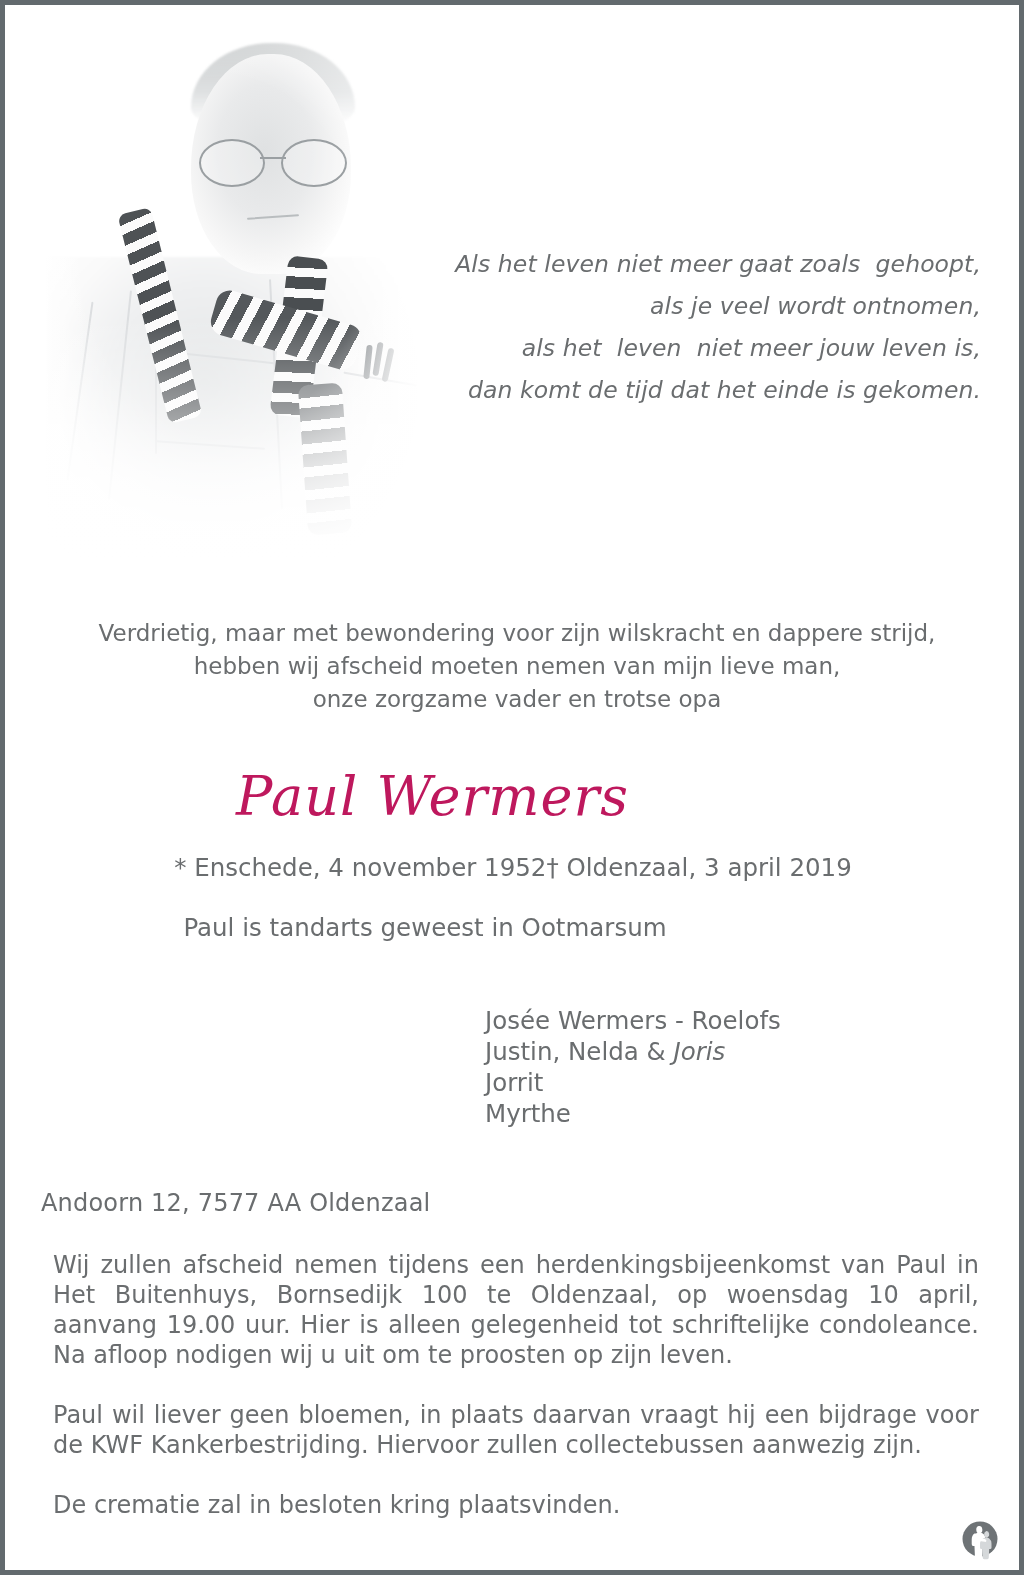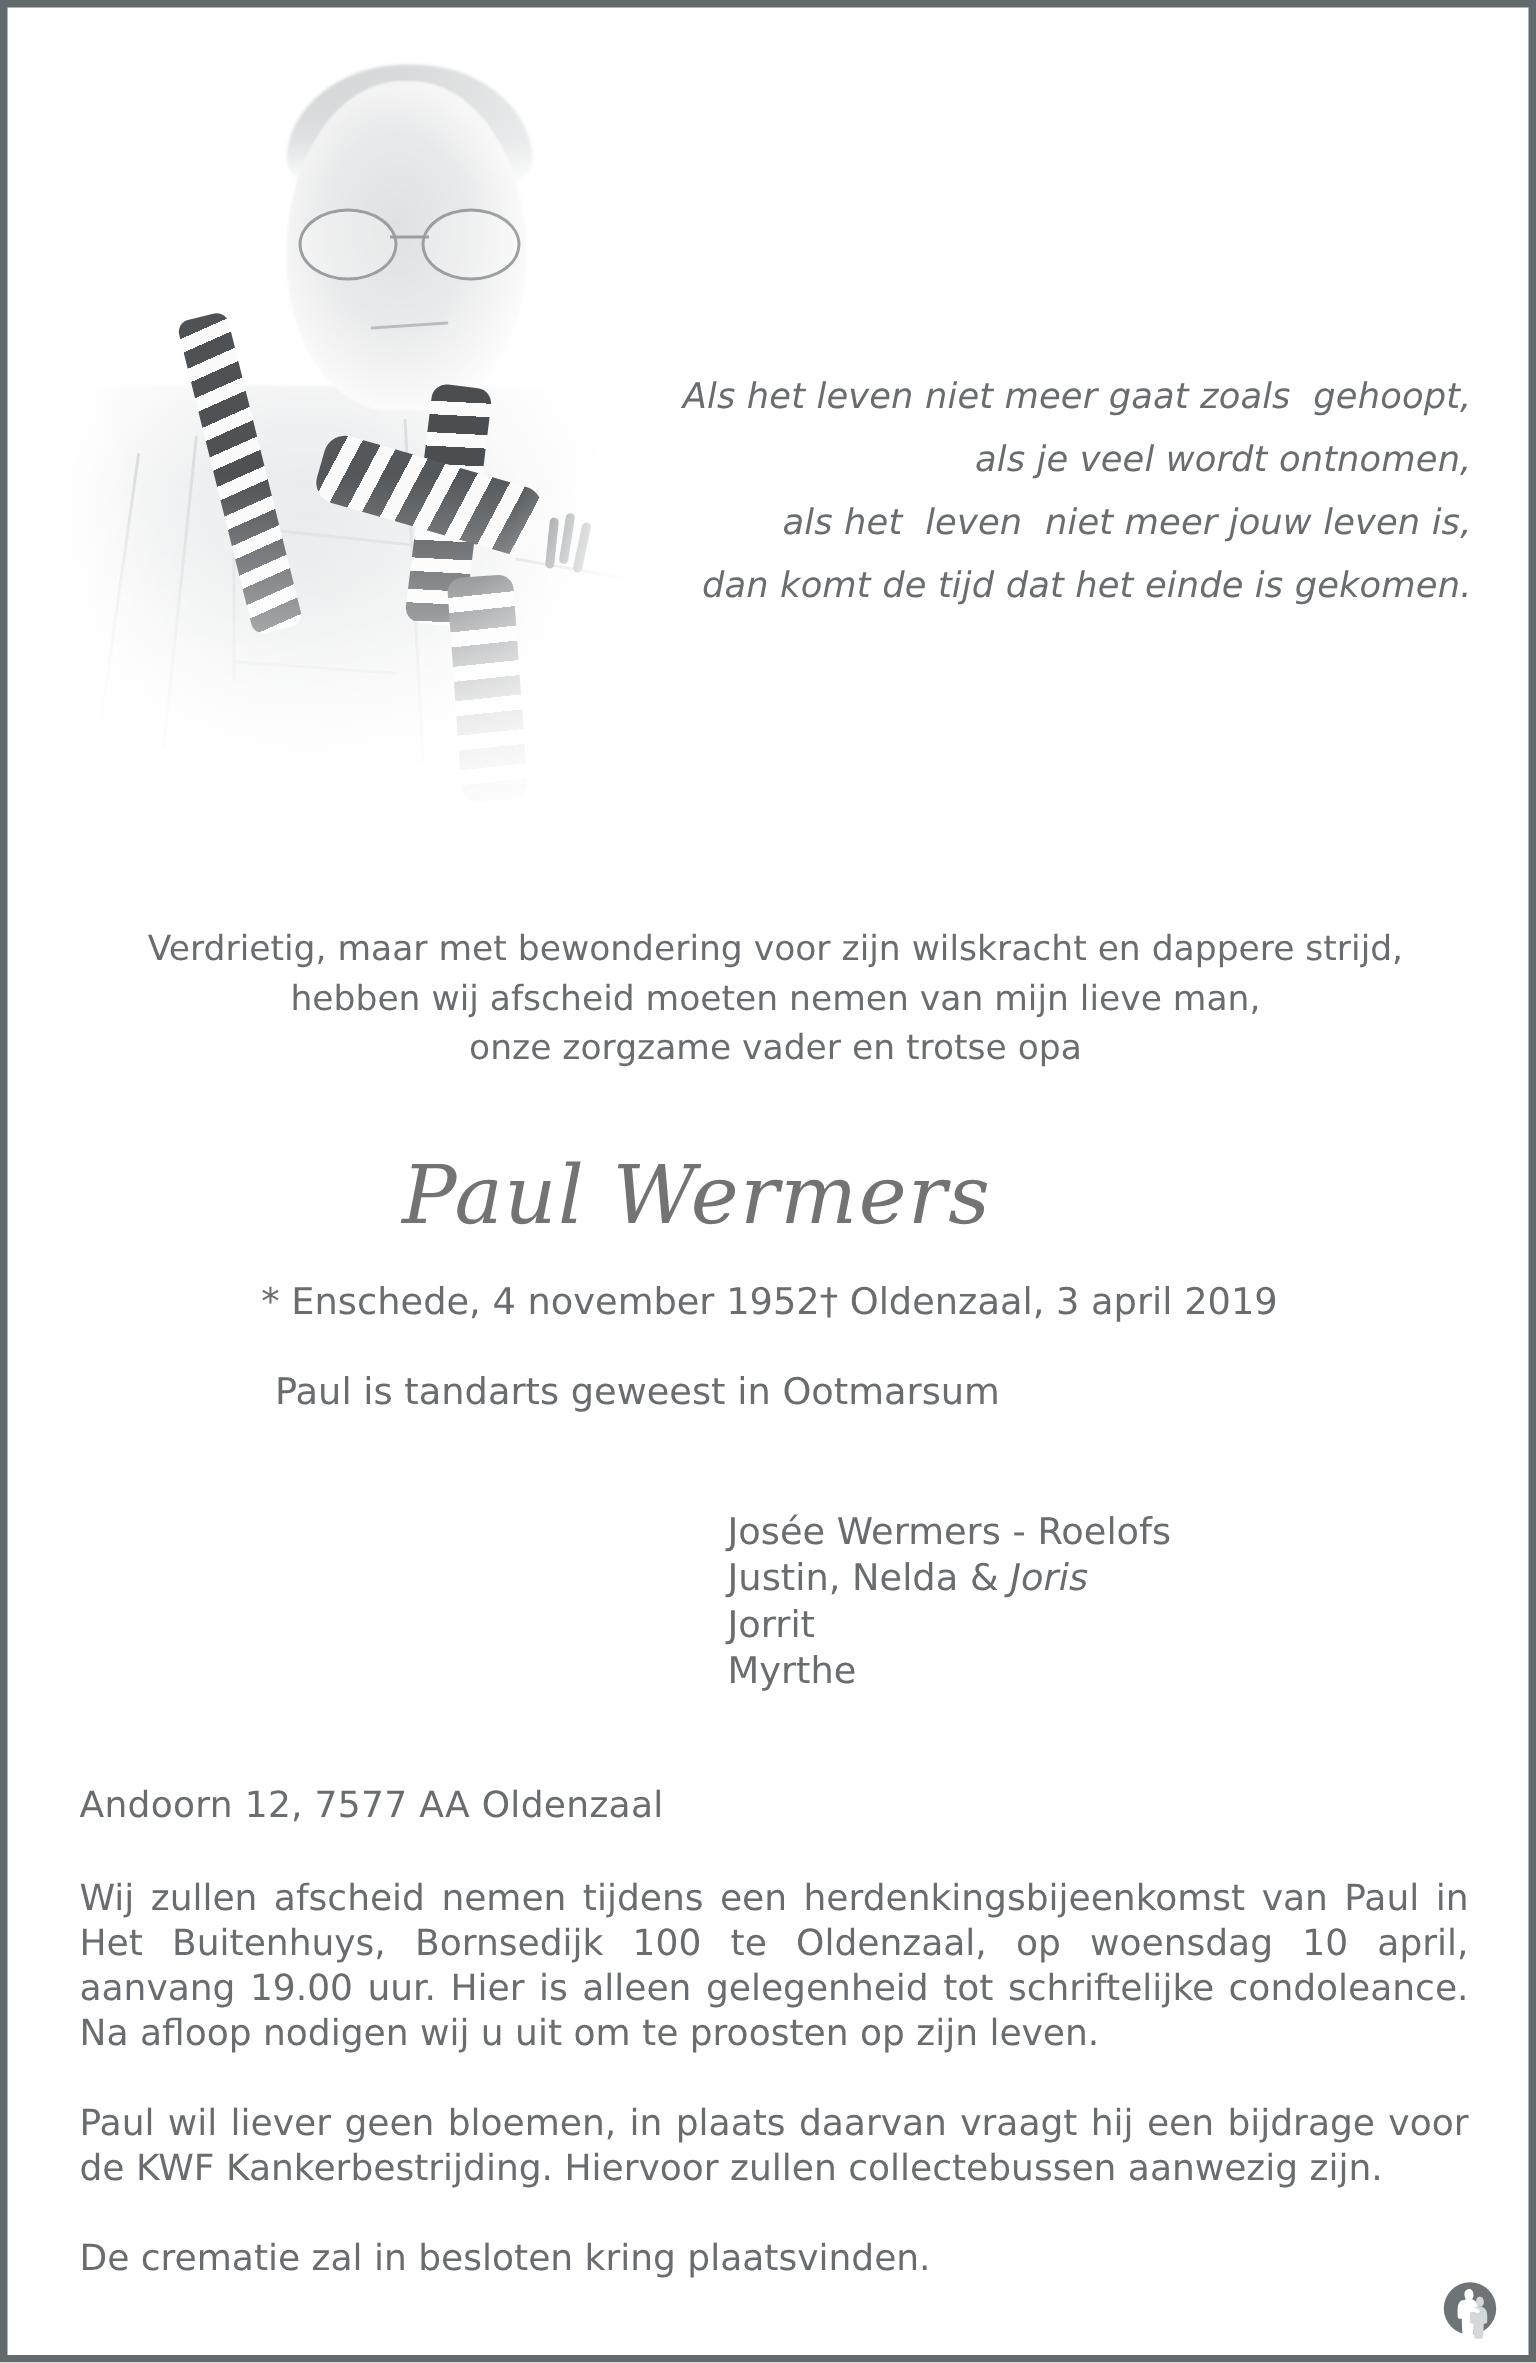--- a/index.html
+++ b/index.html
@@ -232,27 +232,26 @@
   }
   .intro .ln { display: block; white-space: pre; }
 
   
   .name {
     position: absolute;
     left: 0;
     top: 760px;
     width: 855px;
     text-align: center;
-    color: #737373;
+    color: #be185d;
     font-family: "DejaVu Serif", serif;
     font-style: italic;
     font-size: 54px;
     line-height: 64px;
     letter-spacing: 1px;
-    padding-left: 32px;
   }
 
   
   .dates {
     position: absolute;
     left: 48px;
     top: 848px;
     width: 920px;
     display: flex;
     justify-content: center;
@@ -279,21 +278,21 @@
     color: #6a6d6f;
     font-size: 24.5px;
     line-height: 31px;
   }
   .family .ln { display: block; white-space: pre; }
   .family .ln em { font-style: italic; }
 
   
   .address {
     position: absolute;
-    left: 48px;
+    left: 36px;
     top: 1184px;
     color: #6a6d6f;
     font-size: 24px;
     letter-spacing: 0.2px;
   }
 
   
   .body-text {
     position: absolute;
     left: 48px;

